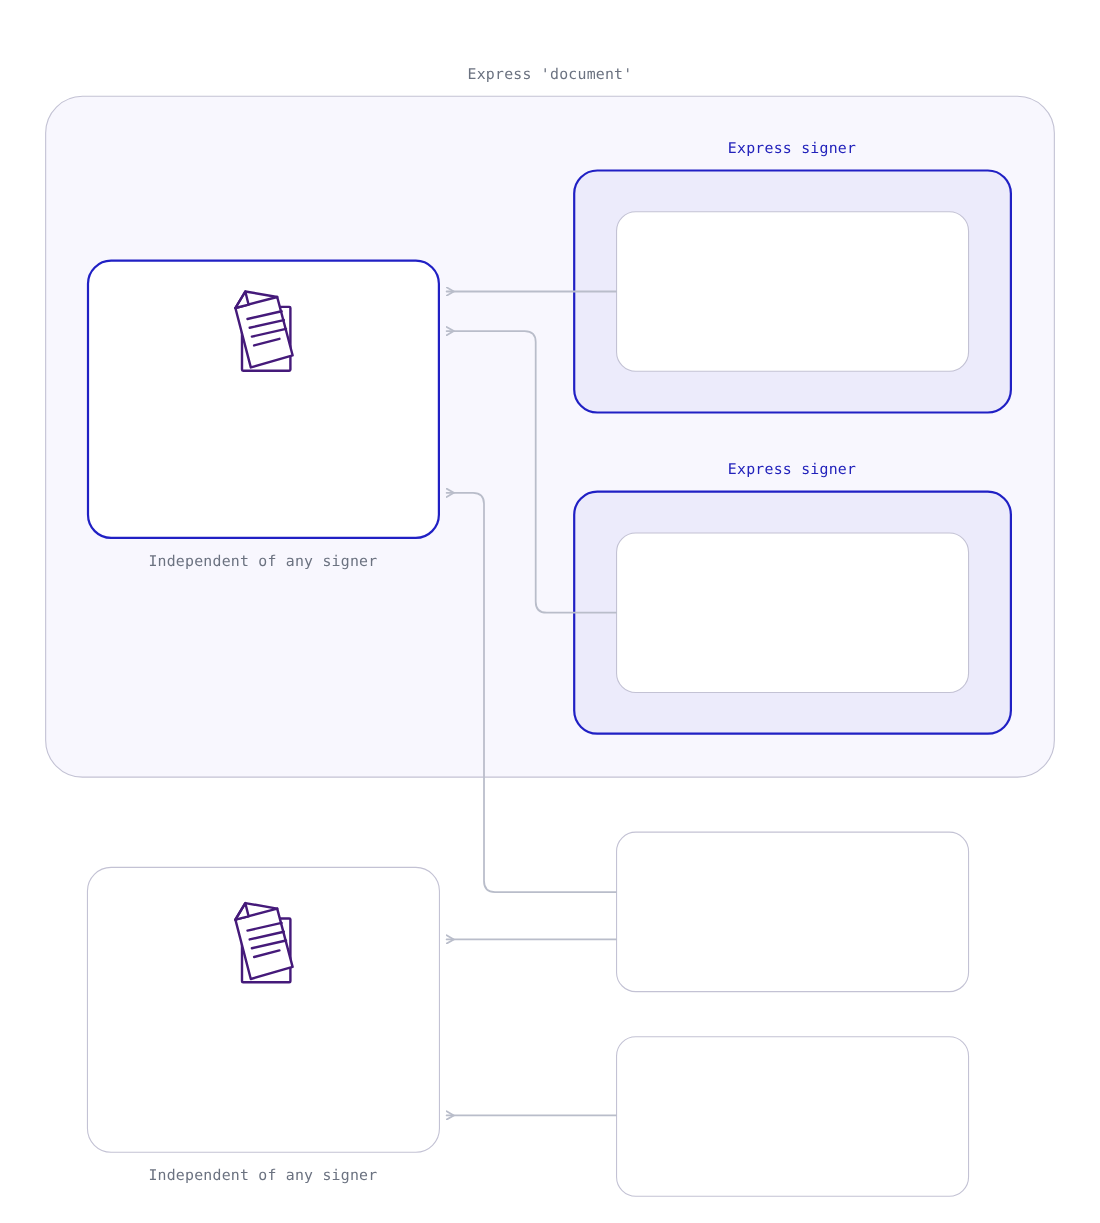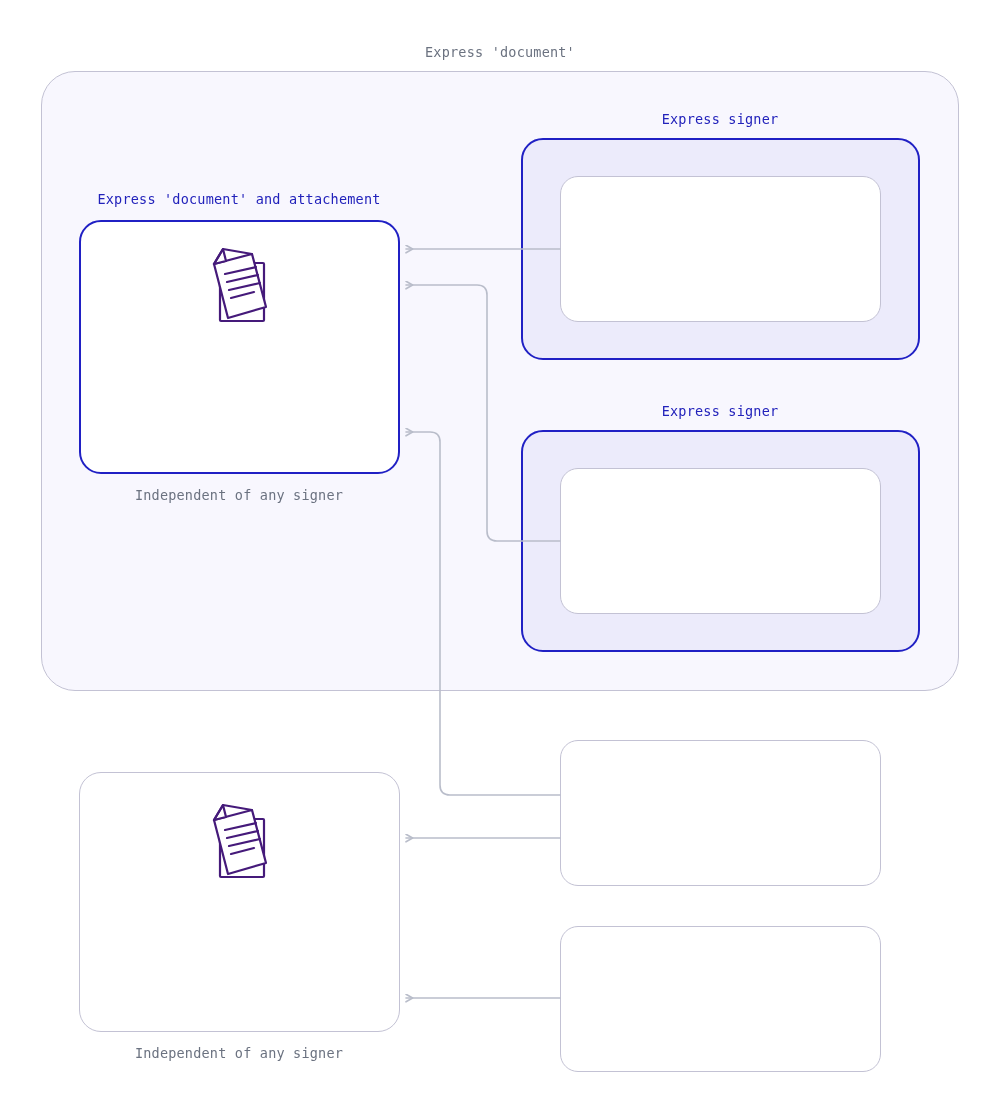--- a/index.html
+++ b/index.html
@@ -3,21 +3,21 @@
 <meta charset="utf-8">
 <style>
   html,body{margin:0;padding:0;}
   body{
     width:1000px;height:1112px;
     background:#ffffff;
     font-family:"DejaVu Sans Mono","Liberation Mono",monospace;
     position:relative;
     overflow:hidden;
   }
-  #stage{position:absolute;left:0;top:0;width:1000px;height:808px;}
+  #stage{position:absolute;left:0;top:16px;width:1000px;height:808px;}
 
   
   #connectors{position:absolute;left:0;top:0;width:1000px;height:1112px;z-index:5;pointer-events:none;}
 
   
   .abs{position:absolute;box-sizing:border-box;}
 
   .outer-region{
     left:41px;top:71px;width:918px;height:620px;
     background:#f8f7fe;
@@ -103,21 +103,20 @@
 
       <path d="M560,838 L406,838" marker-end="url(#ah)"></path>
 
       <path d="M560,998 L406,998" marker-end="url(#ah)"></path>
     </g>
   </svg>
 
   <div class="abs outer-region"></div>
   <div class="caption gray" style="left:500px;top:44px;transform:translateX(-50%);">Express 'document'</div>
 
-  <div class="caption blue" style="left:239px;top:191px;transform:translateX(-50%);">Express 'document' and attachement</div>
 
   <div class="abs doc-box blue-border" style="left:79px;top:220px;width:321px;height:254px;"></div>
 
   <svg class="doc-icon" style="left:192px;top:239px;" width="95" height="95" viewBox="0 0 95 95">
     <g fill="#ffffff" stroke="#451a7a" stroke-width="2.2" stroke-linejoin="round" stroke-linecap="round">
       <rect x="28" y="24" width="44" height="58" rx="1"></rect>
       <path d="M22,25 L60,15 L74,68 L36,79 Z"></path>
       <path d="M22,25 L34,22 L31,10 Z" fill="#ffffff"></path>
       <path d="M22,25 L31,10 L60,15" fill="none"></path>
     </g>

